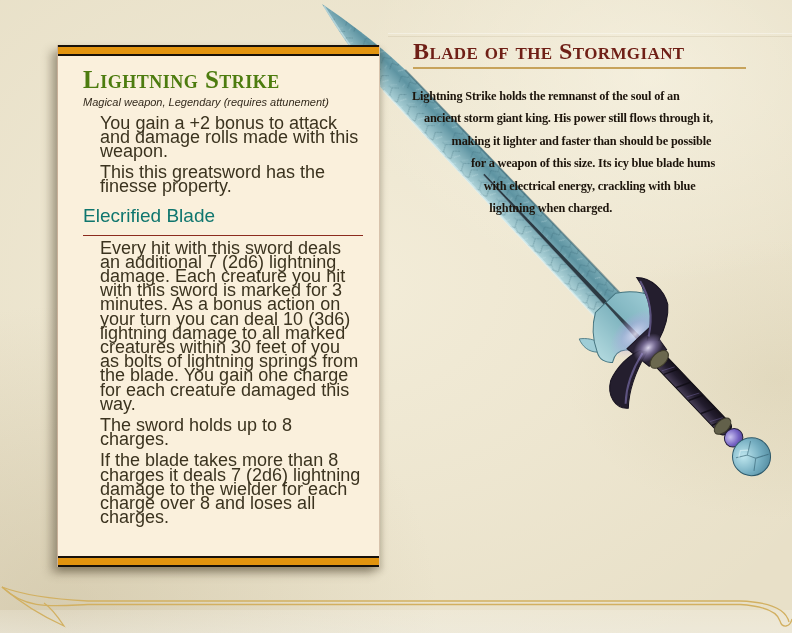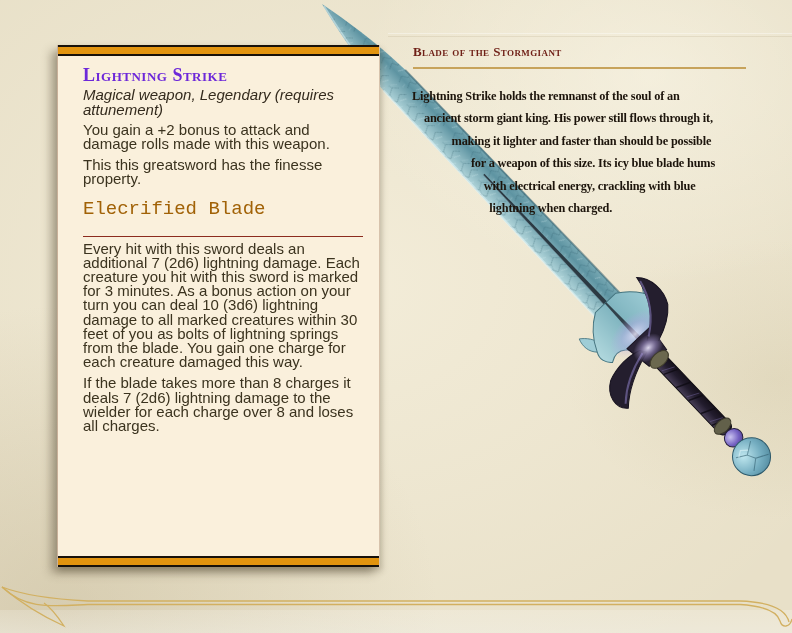--- a/index.html
+++ b/index.html
@@ -24,34 +24,34 @@
     background:#faf0dc;
     border-left:1px solid rgba(110,60,30,.35);
     border-right:1px solid rgba(110,60,30,.25);
     box-shadow:-6px 6px 9px rgba(74,62,40,.42), 2px 4px 6px rgba(74,62,40,.25);
     display:flex;flex-direction:column;
   }
   .accent-bar{height:7px;background:#e2940f;border-top:2px solid #17110a;border-bottom:2px solid #17110a;flex:0 0 auto;}
   .card-body{flex:1 1 auto;overflow:hidden;padding:10px 16px 6px 25px;}
   .card-title{
     margin:0;font-family:"Liberation Serif",serif;font-variant:small-caps;
-    font-weight:bold;font-size:18px;line-height:1.1;color:#6d28d9;letter-spacing:.5px;
-  }
-  .card-subtitle{margin:1px 0 6px 0;font-style:italic;font-size:15px;line-height:15px;color:#332a1d;}
-  .card-p{margin:0 0 7px 0;font-size:15px;line-height:14.2px;color:#3b331f;}
+    font-weight:bold;font-size:25px;line-height:1.1;color:#4d7c0f;letter-spacing:.5px;
+  }
+  .card-subtitle{margin:1px 0 6px 0;font-style:italic;font-size:11px;line-height:15px;color:#332a1d;}
+  .card-p{margin:0 0 7px 17px;font-size:18px;line-height:14.2px;color:#3b331f;}
   .section-h{
-    margin:11px 0 5px 0;font-weight:400;font-size:19px;line-height:22px;color:#a16207;
-    border-bottom:1px solid #8c2b1e;padding-bottom:16px;font-family:Liberation Mono, monospace;
+    margin:11px 0 5px 0;font-weight:400;font-size:19px;line-height:22px;color:#0f766e;
+    border-bottom:1px solid #8c2b1e;padding-bottom:8px;
   }
 
   
   .lore{position:absolute;left:412px;top:40px;width:334px;z-index:2;}
   .lore-h{
     margin:0 0 0 1px;font-family:"Liberation Serif",serif;font-variant:small-caps;font-weight:bold;
-    font-size:13px;line-height:23px;color:#6f1f16;letter-spacing:.4px;
+    font-size:24px;line-height:23px;color:#6f1f16;letter-spacing:.4px;
     border-bottom:2px solid #c7a35b;padding-bottom:4px;
   }
   .lore-lines{margin-top:16px;}
   .lore-line{
     font-family:"Liberation Serif",serif;font-weight:bold;font-size:13.4px;line-height:22.4px;
     color:#1c140b;white-space:nowrap;letter-spacing:-.2px;
     transform:scaleX(.92);transform-origin:left center;
   }
 
   
@@ -158,20 +158,21 @@
     <div class="accent-bar"></div>
     <div class="card-body">
       <h1 class="card-title">Lightning Strike</h1>
       <p class="card-subtitle">Magical weapon, Legendary (requires attunement)</p>
       <p class="card-p">You gain a +2 bonus to attack and damage rolls made with this weapon.</p>
       <p class="card-p">This this greatsword has the finesse property.</p>
 
       <h2 class="section-h">Elecrified Blade</h2>
       <p class="card-p">Every hit with this sword deals an additional 7 (2d6) lightning damage. Each creature you hit with this sword is marked for 3 minutes. As a bonus action on your turn you can deal 10 (3d6) lightning damage to all marked creatures within 30 feet of you as bolts of lightning springs from the blade. You gain one charge for each creature damaged this way.</p>
 
+      <p class="card-p">The sword holds up to 8 charges.</p>
       <p class="card-p">If the blade takes more than 8 charges it deals 7 (2d6) lightning damage to the wielder for each charge over 8 and loses all charges.</p>
     </div>
     <div class="accent-bar"></div>
   </div>
 
   <div class="lore">
     <h2 class="lore-h">Blade of the Stormgiant</h2>
     <div class="lore-lines">
       <div class="lore-line" style="padding-left:0">Lightning Strike holds the remnanst of the soul of an</div>
       <div class="lore-line" style="padding-left:13px">ancient storm giant king. His power still flows through it,</div>

